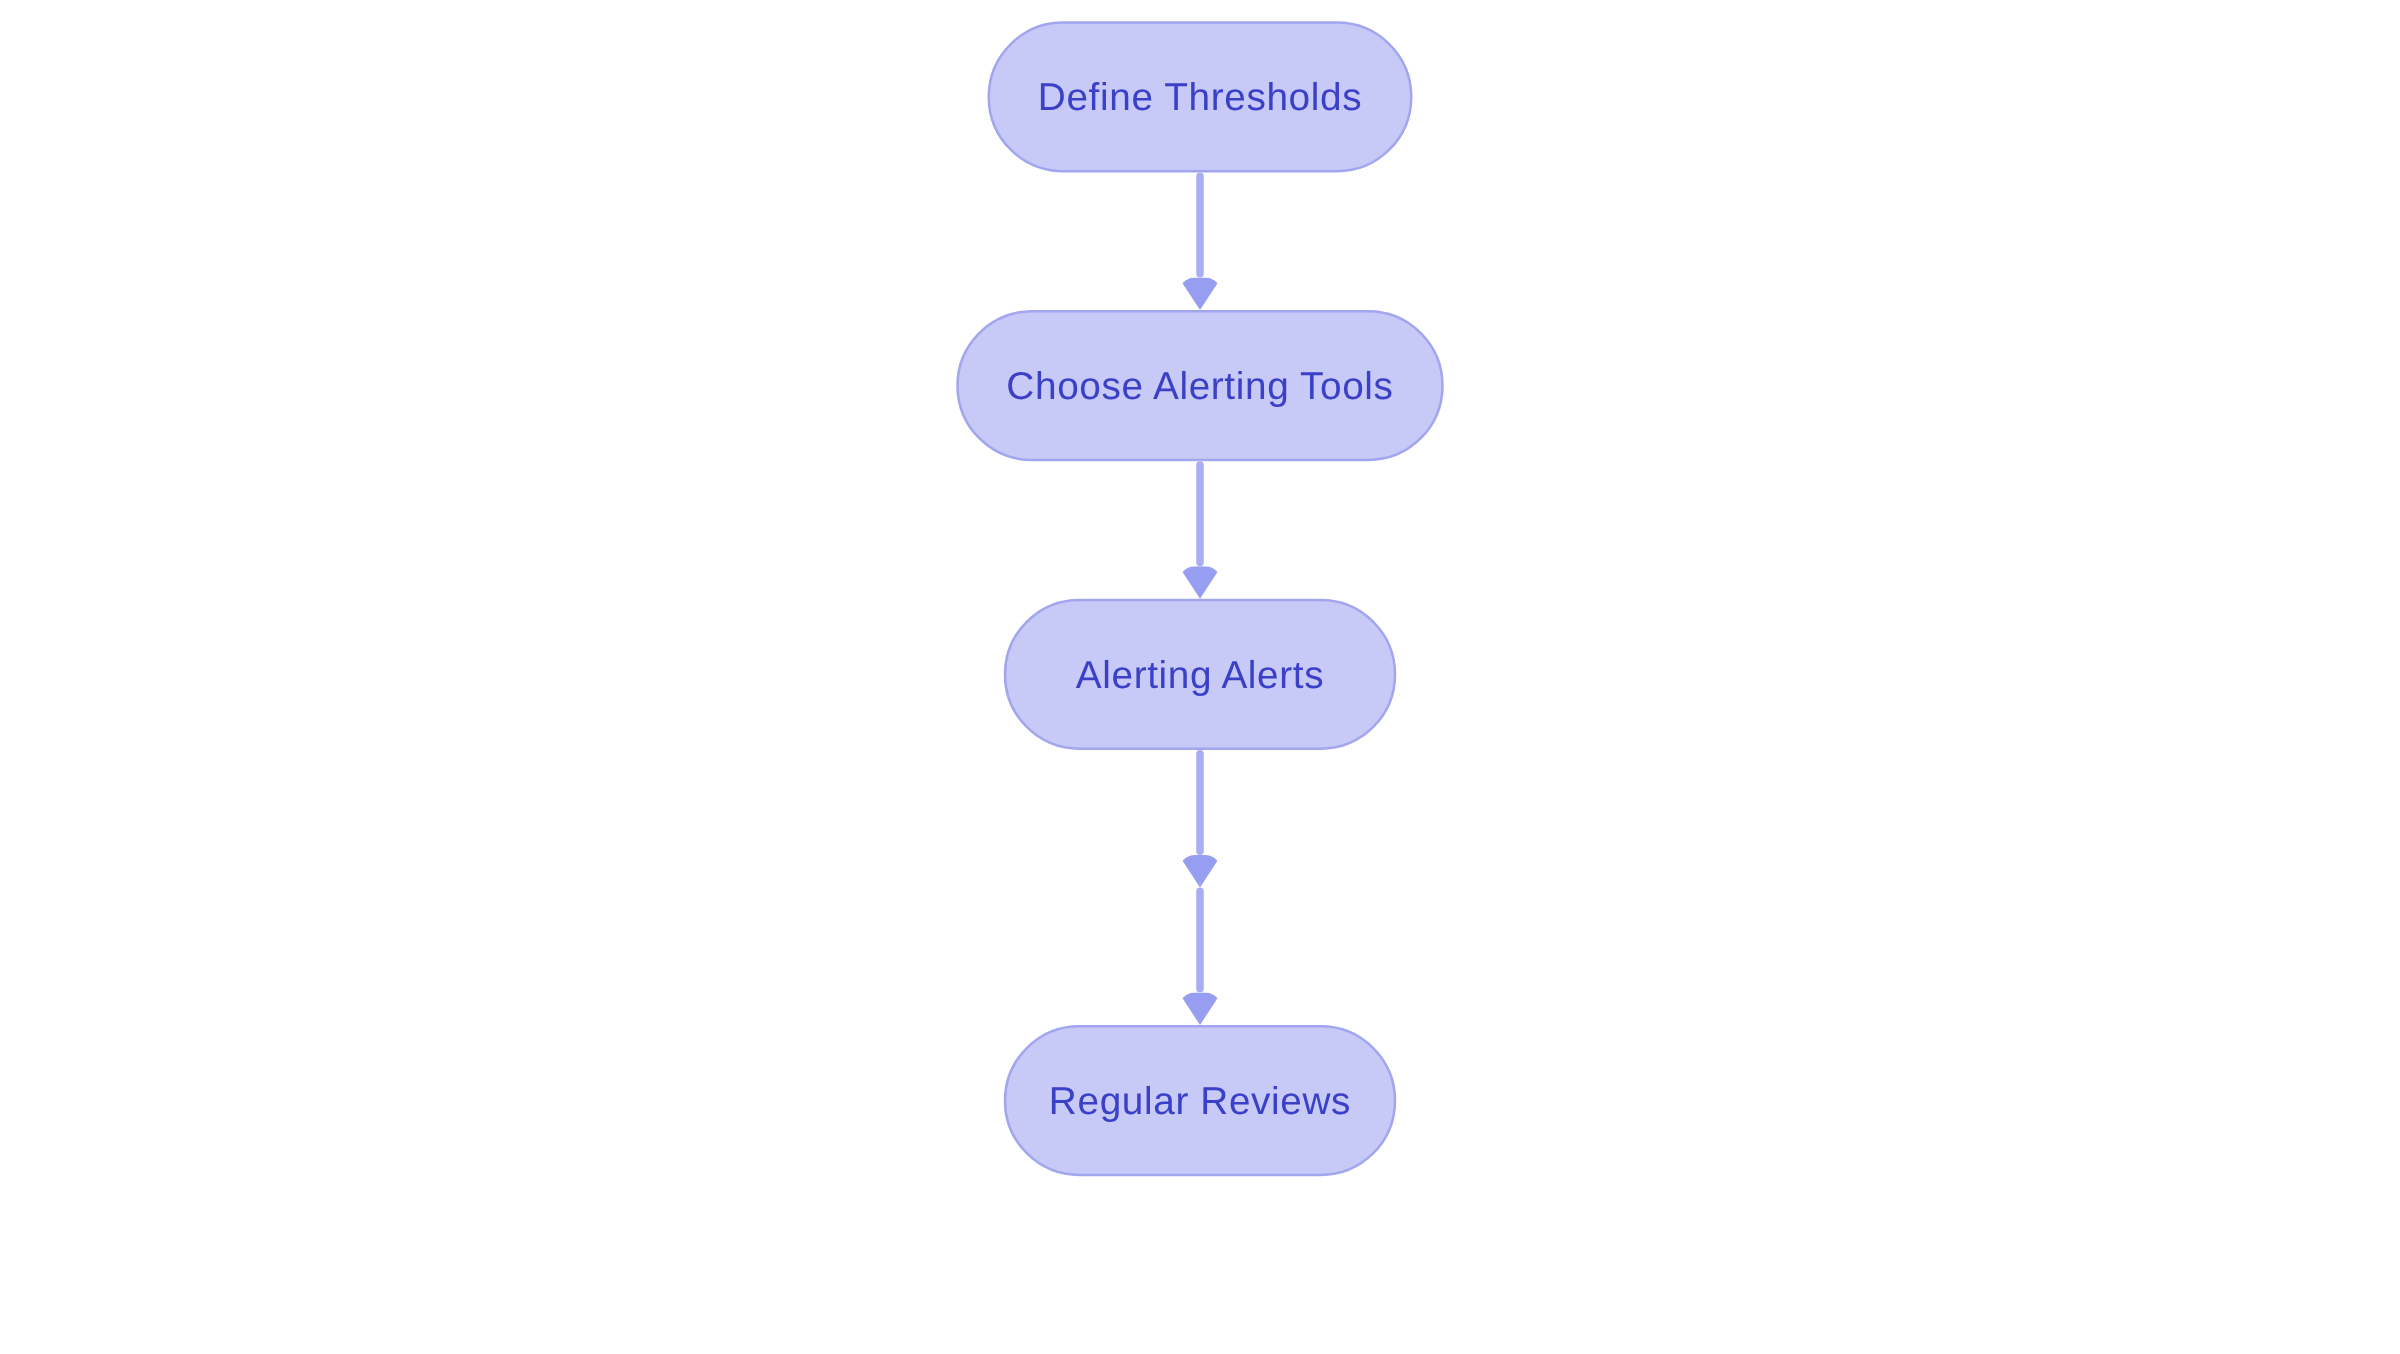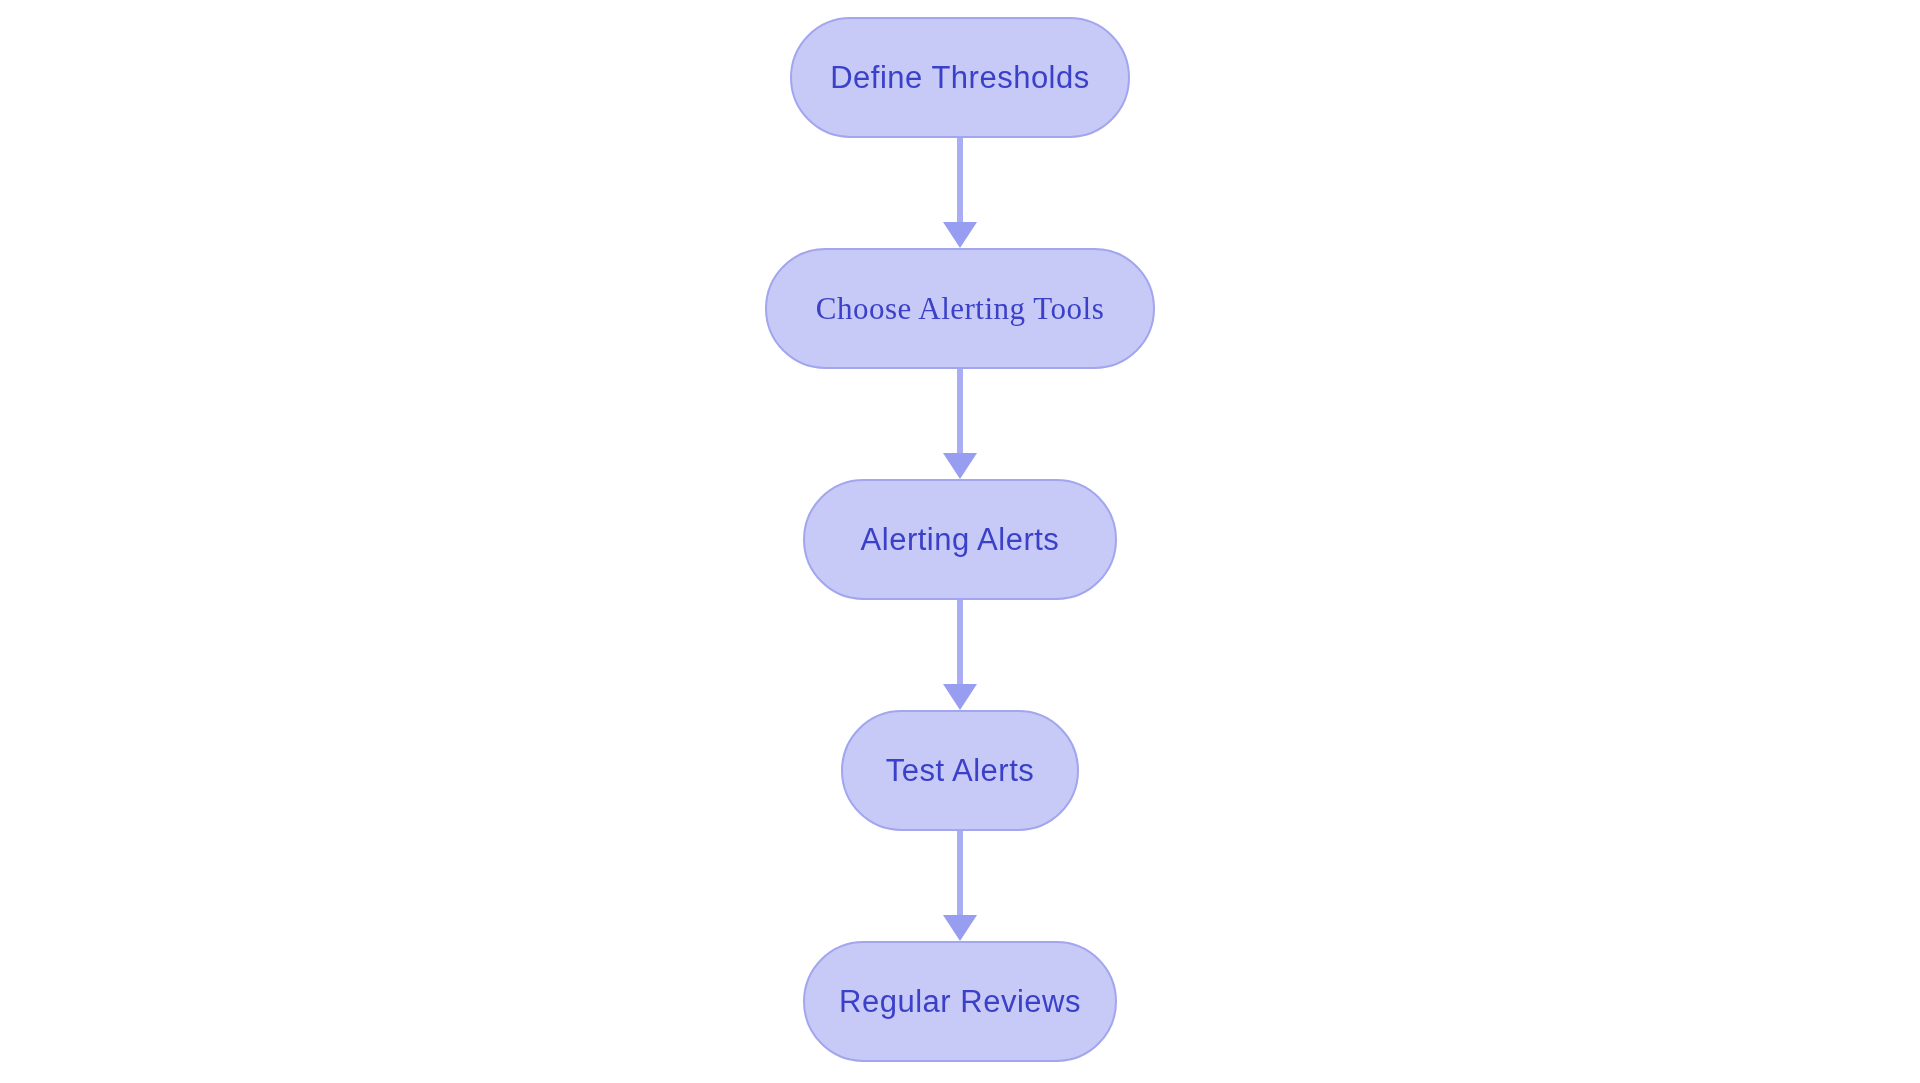--- a/index.html
+++ b/index.html
@@ -3,21 +3,21 @@
 <meta charset="utf-8">
 <style>
   :root{
     --background:#ffffff;
     --node-fill:#c7c9f6;
     --node-border:#a2a6ef;
     --node-text:#3a40c8;
     --arrow-line:#a9adf3;
     --arrow-head:#979df0;
   }
-  *{box-sizing:border-box;margin:0;padding:0;}
+  *{box-sizing:border-box;margin:0;padding:0;border-radius:23px;}
   html,body{
     width:1920px;height:1083px;overflow:hidden;
     background:var(--background);
     font-family:"Liberation Sans","DejaVu Sans",sans-serif;
   }
   .canvas{
     position:relative;
     width:1920px;height:1083px;
     display:flex;flex-direction:column;align-items:center;
     padding-top:17px;
@@ -30,21 +30,21 @@
     display:flex;align-items:center;justify-content:center;
     flex:0 0 auto;
   }
   .node .node-label{
     font-size:31px;
     letter-spacing:0.5px;
     color:var(--node-text);
     white-space:nowrap;
   }
   .n1{width:340px;}
-  .n2{width:390px;font-family:Liberation Serif, serif;}
+  .n2{width:390px;}
   .n3{width:314px;}
   .n4{width:238px;}
   .n5{width:314px;}
   .arrow{
     height:110px;width:40px;
     display:flex;flex-direction:column;align-items:center;
     flex:0 0 auto;
   }
   .arrow-line{
     width:6px;flex:1 1 auto;
@@ -82,23 +82,20 @@
 
   <div class="node n3">
     <span class="node-label">Alerting Alerts</span>
   </div>
 
   <div class="arrow">
     <div class="arrow-line"></div>
     <div class="arrow-head"></div>
   </div>
 
-  <div class="node n4">
-    <span class="node-label">Test Alerts</span>
-  </div>
 
   <div class="arrow">
     <div class="arrow-line"></div>
     <div class="arrow-head"></div>
   </div>
 
   <div class="node n5">
     <span class="node-label">Regular Reviews</span>
   </div>
 

